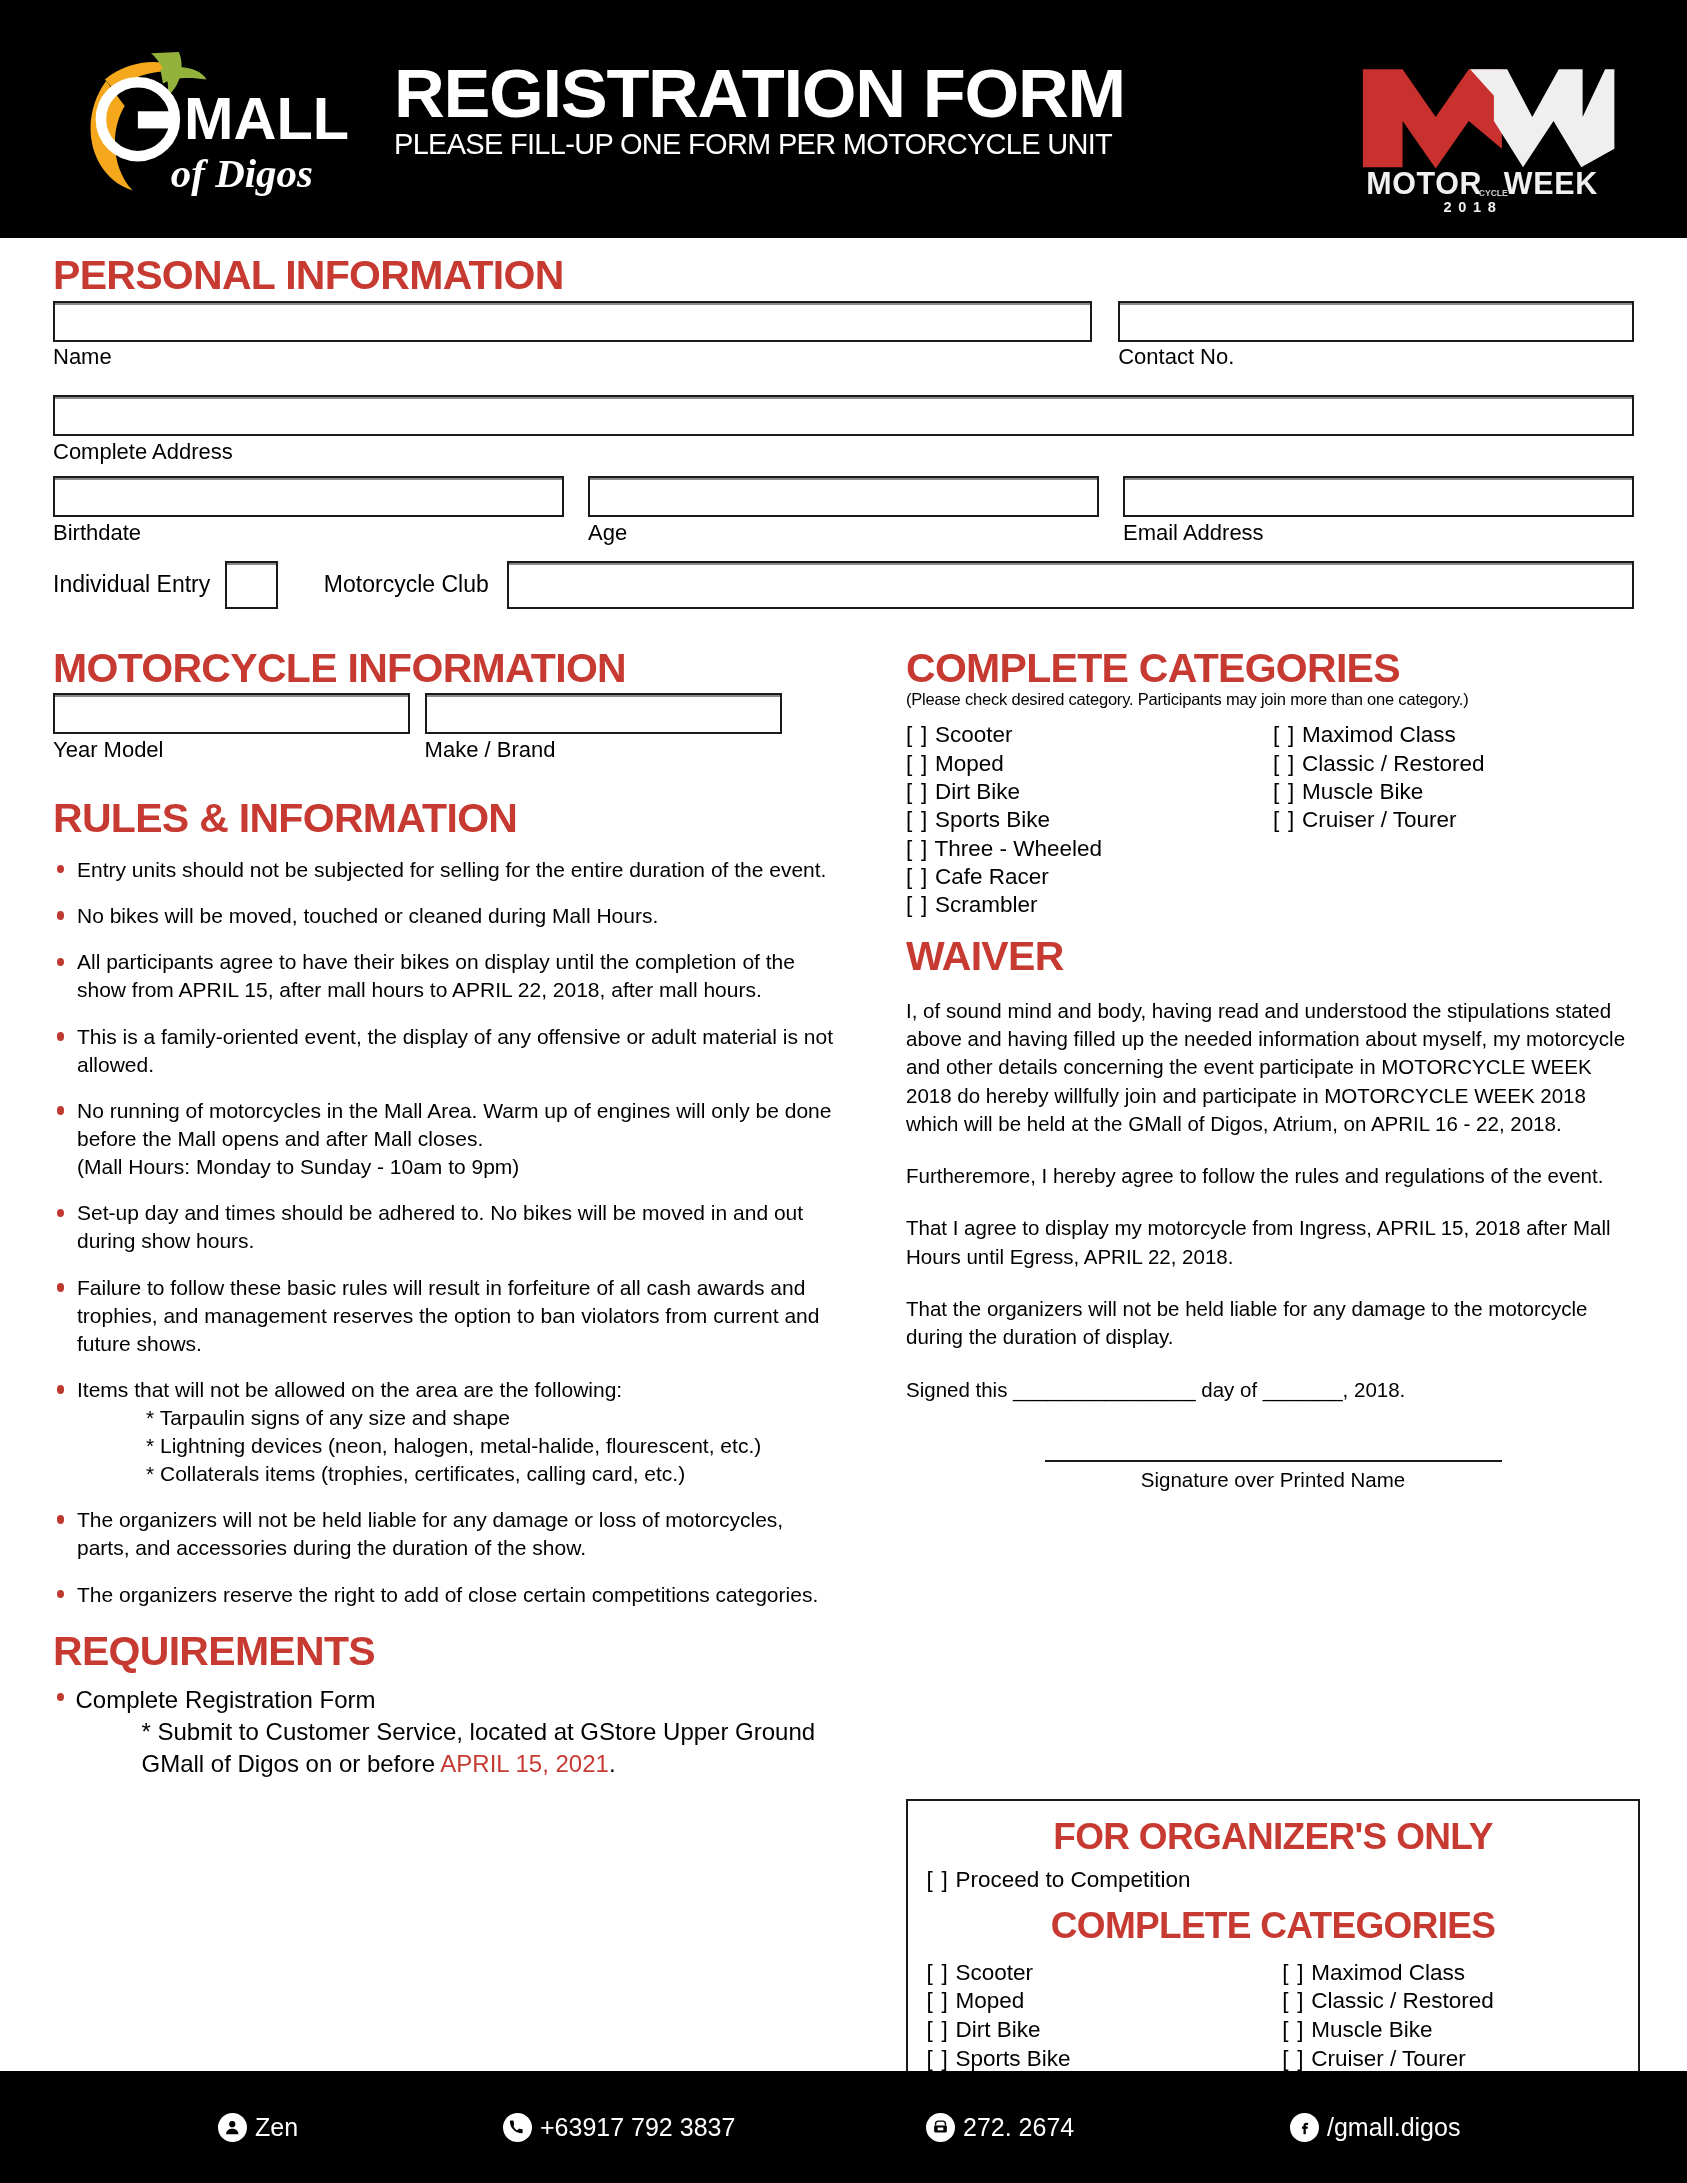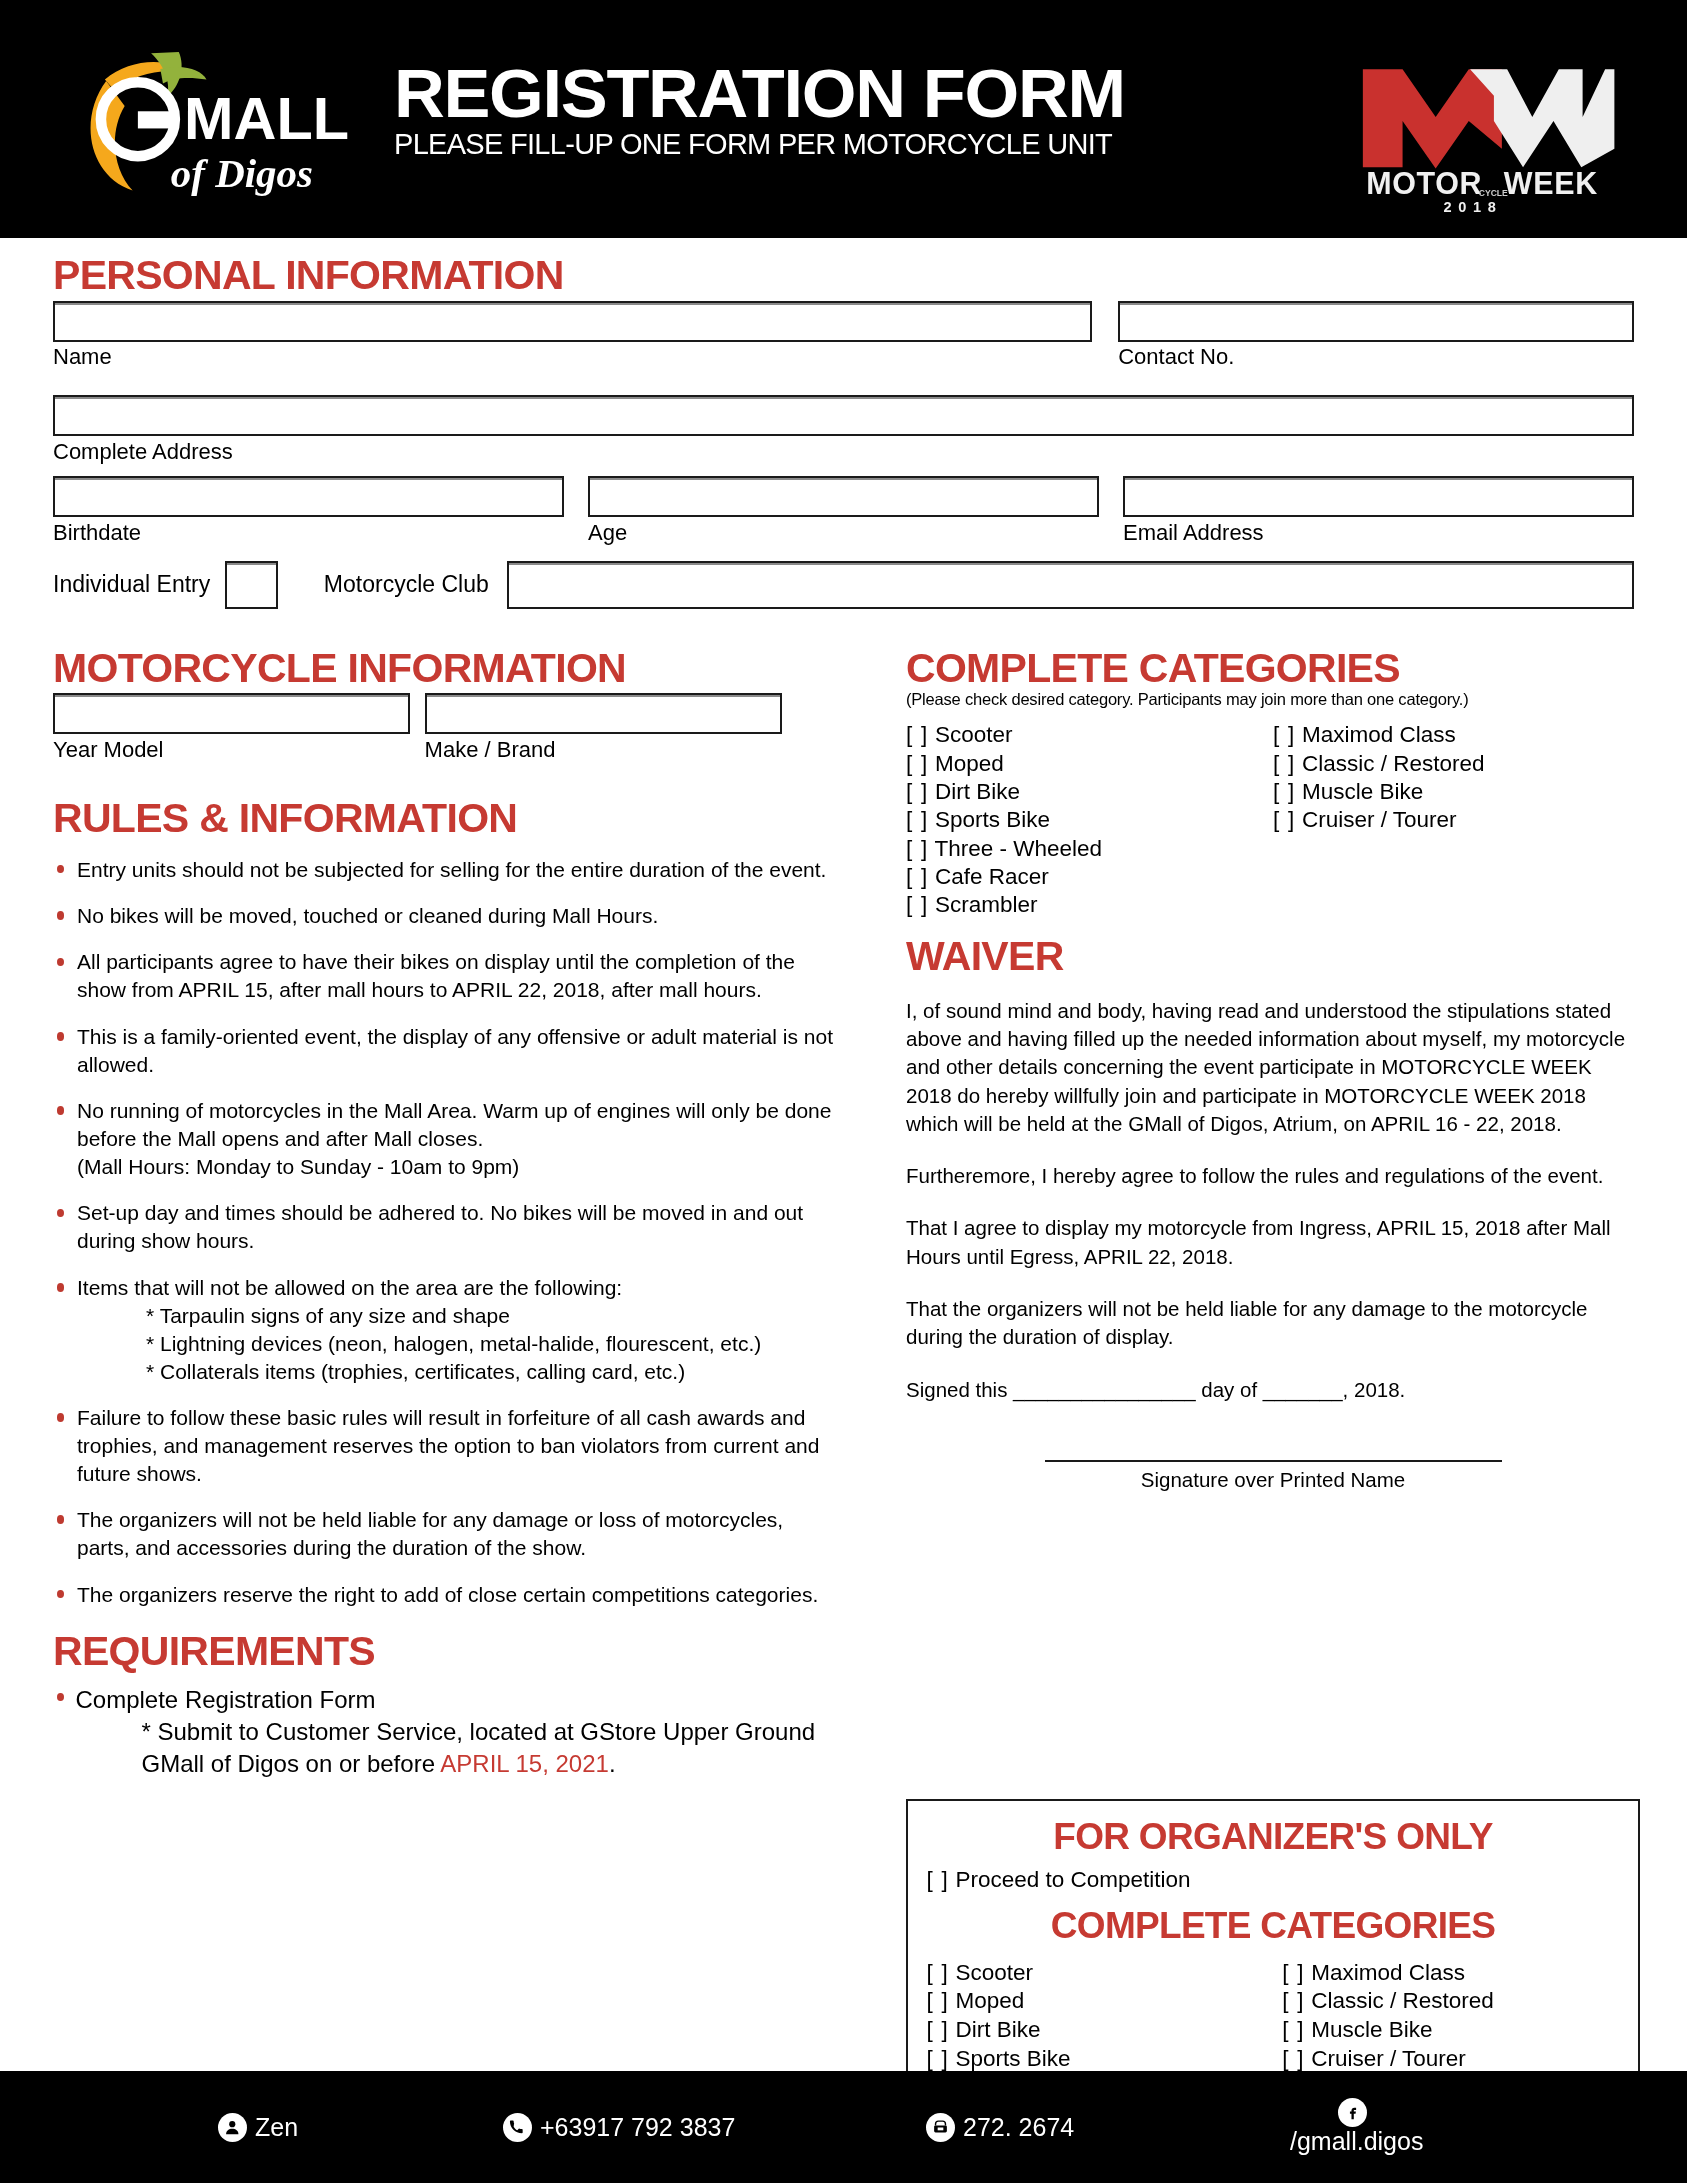--- a/index.html
+++ b/index.html
@@ -134,21 +134,21 @@
   .fitem { display:flex; align-items:center; color:#fff; font-size:25px; white-space:nowrap; position:absolute;justify-content:space-between; }
   .fitem .ico {
     width:29px; height:29px; border-radius:50%; background:#fff; color:#000;
     display:inline-flex; align-items:center; justify-content:center;
     margin-right:8px; flex:0 0 auto;
   }
   .fitem .ico svg { display:block; }
   .f1 { left:218px; }
   .f2 { left:503px; }
   .f3 { left:926px; }
-  .f4 { left:1290px;flex-direction:column; }
+  .f4 { left:1290px; }
 </style>
 </head>
 <body>
 
 <div class="header">
 
   <div class="logo-gmall">
     <svg width="278" height="165" viewBox="0 0 420 250">
       <path d="M30 62 C-12 118 2 205 70 228 C40 196 34 140 58 100 Z" fill="#F5A81C"></path>
       <path d="M28 60 C68 26 128 26 160 52 C122 42 74 48 44 78 Z" fill="#F5A81C"></path>
@@ -243,27 +243,27 @@
 
       <div class="rule"><span>Entry units should not be subjected for selling for the entire duration of the event.</span></div>
       <div class="rule"><span>No bikes will be moved, touched or cleaned during Mall Hours.</span></div>
       <div class="rule"><span>All participants agree to have their bikes on display until the completion of the show from APRIL 15, after mall hours to APRIL 22, 2018, after mall hours.</span></div>
       <div class="rule"><span>This is a family-oriented event, the display of any offensive or adult material is not allowed.</span></div>
       <div class="rule">
         <span>No running of motorcycles in the Mall Area. Warm up of engines will only be done before the Mall opens and after Mall closes.</span>
         <span style="display:block">(Mall Hours: Monday to Sunday - 10am to 9pm)</span>
       </div>
       <div class="rule"><span>Set-up day and times should be adhered to. No bikes will be moved in and out during show hours.</span></div>
+      <div class="rule"><span>Failure to follow these basic rules will result in forfeiture of all cash awards and trophies, and management reserves the option to ban violators from current and future shows.</span></div>
       <div class="rule">
         <span>Items that will not be allowed on the area are the following:</span>
         <span class="sub">* Tarpaulin signs of any size and shape</span>
         <span class="sub">* Lightning devices (neon, halogen, metal-halide, flourescent, etc.)</span>
         <span class="sub">* Collaterals items (trophies, certificates, calling card, etc.)</span>
       </div>
-      <div class="rule"><span>Failure to follow these basic rules will result in forfeiture of all cash awards and trophies, and management reserves the option to ban violators from current and future shows.</span></div>
       <div class="rule"><span>The organizers will not be held liable for any damage or loss of motorcycles, parts, and accessories during the duration of the show.</span></div>
       <div class="rule"><span>The organizers reserve the right to add of close certain competitions categories.</span></div>
     </div>
 
     <div class="reqs">
       <div class="sec-head" style="margin-bottom:12px;">REQUIREMENTS</div>
       <div class="req-item">
         <span>Complete Registration Form</span>
         <div class="req-sub">* Submit to Customer Service, located at GStore Upper Ground</div>
         <div class="req-sub"><span>GMall of Digos on or before </span><span class="redtxt">APRIL 15, 2021</span><span>.</span></div>

